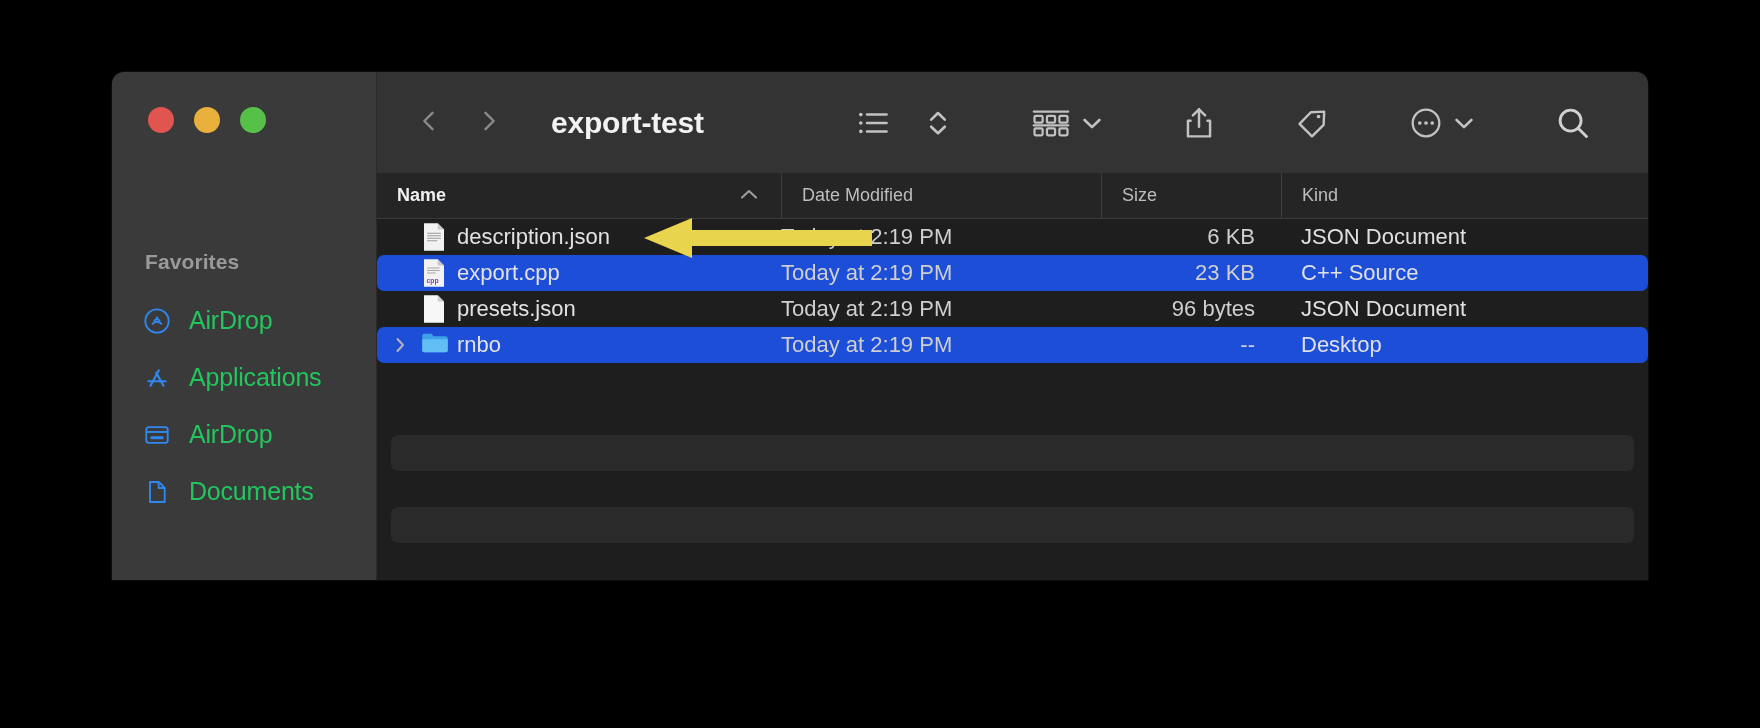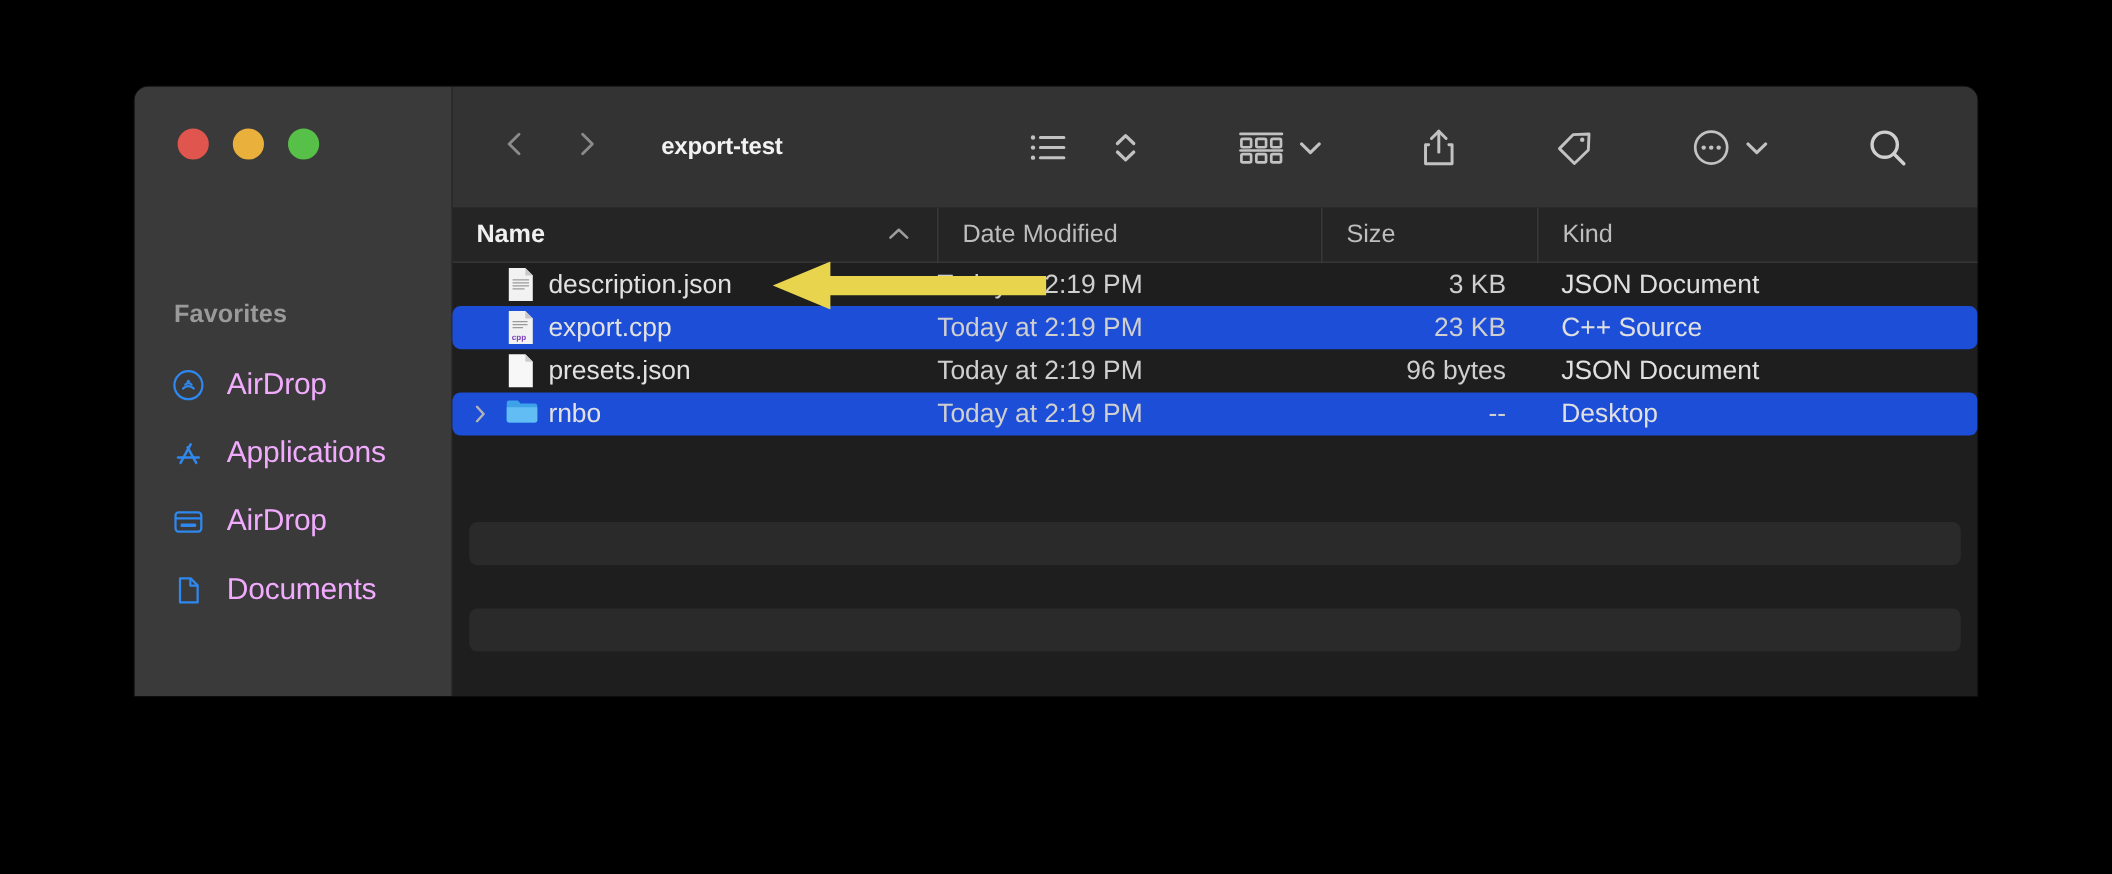--- a/index.html
+++ b/index.html
@@ -59,21 +59,21 @@
     gap: 17px;
   }
   .sb-icon {
     width: 30px; height: 30px;
     flex: 0 0 30px;
     display: flex; align-items: center; justify-content: center;
     color: #2f88ef;
   }
   .sb-label {
     font-size: 25px;
-    color: #f0abfc;
+    color: #22c55e;
     letter-spacing: -0.2px;
     white-space: nowrap;
   }
 
   
   #main {
     flex: 1 1 auto;
     background: #1e1e1e;
     display: flex;
     flex-direction: column;
@@ -88,21 +88,21 @@
     flex: 0 0 101px;
   }
   .nav-chevrons {
     display: flex;
     align-items: center;
     gap: 32px;
     margin-left: 38px;
     color: #8b8b8b;
   }
   .tb-title {
-    font-size: 20px;
+    font-size: 30px;
     font-weight: 700;
     color: #f2f2f2;
     margin-left: 48px;
     letter-spacing: -0.2px;
     white-space: nowrap;
   }
   .tb-right {
     margin-left: auto;
     display: flex;
     align-items: center;
@@ -121,21 +121,21 @@
 
   
   #col-head {
     height: 46px;
     flex: 0 0 46px;
     background: #252525;
     display: flex;
     align-items: center;
     border-bottom: 1px solid #3b3b3b;
     color: #bdbdbd;
-    font-size: 21px;
+    font-size: 18px;
   }
   .col {
     height: 46px;
     display: flex;
     align-items: center;
     position: relative;
     padding-left: 20px;
   }
   .col + .col { border-left: 1px solid #3d3d3d; }
   .col-name  { width: 404px; font-weight: 700; color: #f0f0f0; }
@@ -394,21 +394,21 @@
               <path d="M2 1h11l5 5v17H2z" fill="#f2f2f2"></path>
               <path d="M13 1l5 5h-5z" fill="#c8c8c8"></path>
               <g stroke="#9a9a9a" stroke-width="0.8">
                 <path d="M4.5 9h11M4.5 11h11M4.5 13h11M4.5 15h8"></path>
               </g>
             </svg>
           </span>
           <span>description.json</span>
         </div>
         <div class="cell-date">Today at 2:19 PM</div>
-        <div class="cell-size">3 KB</div>
+        <div class="cell-size">6 KB</div>
         <div class="cell-kind">JSON Document</div>
       </div>
 
       <div class="row alt">
         <div class="cell-name">
           <span class="disclosure"></span>
           <span class="ficon">
             <svg width="26" height="30" viewBox="0 0 20 24">
               <path d="M2 1h11l5 5v17H2z" fill="#f2f2f2"></path>
               <path d="M13 1l5 5h-5z" fill="#c8c8c8"></path>

